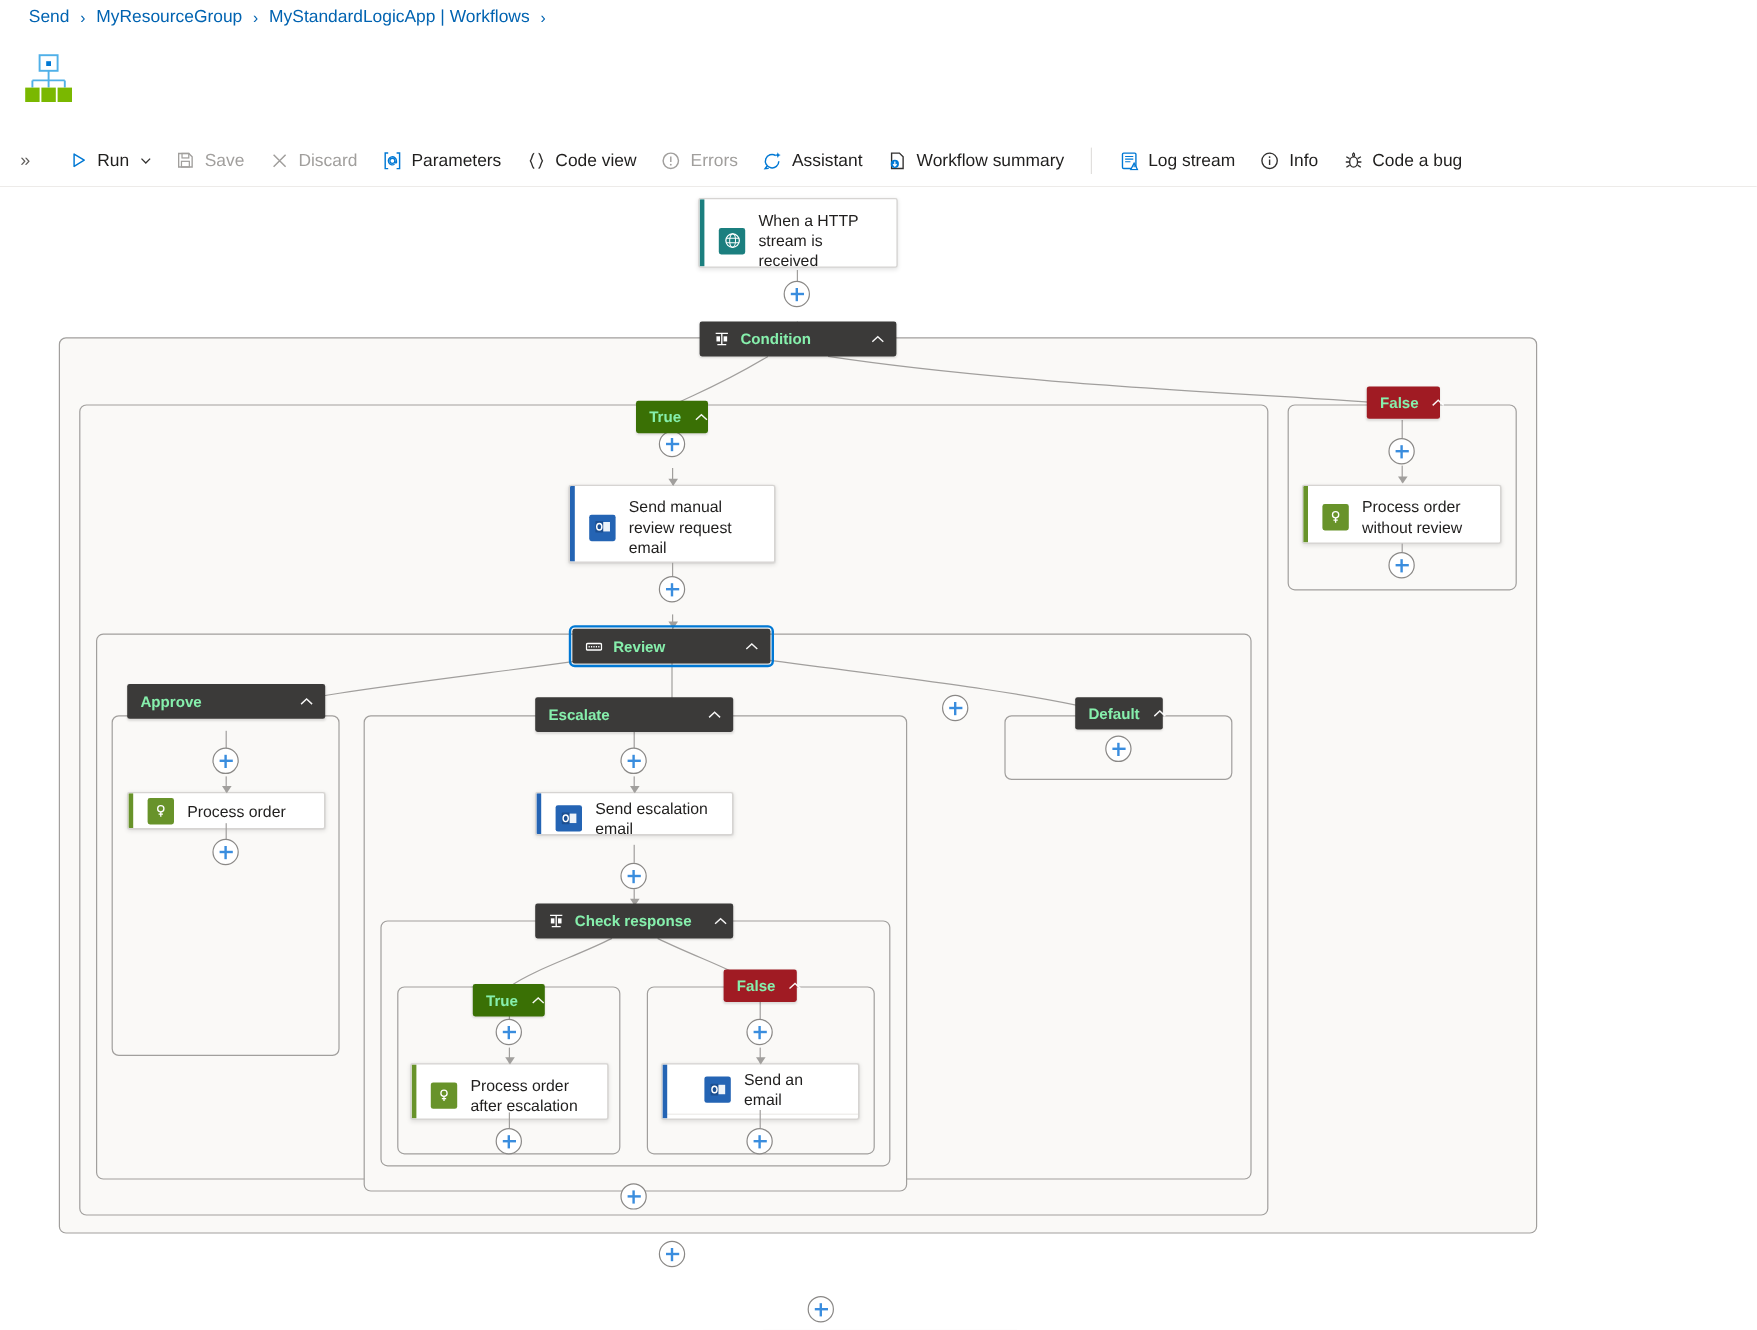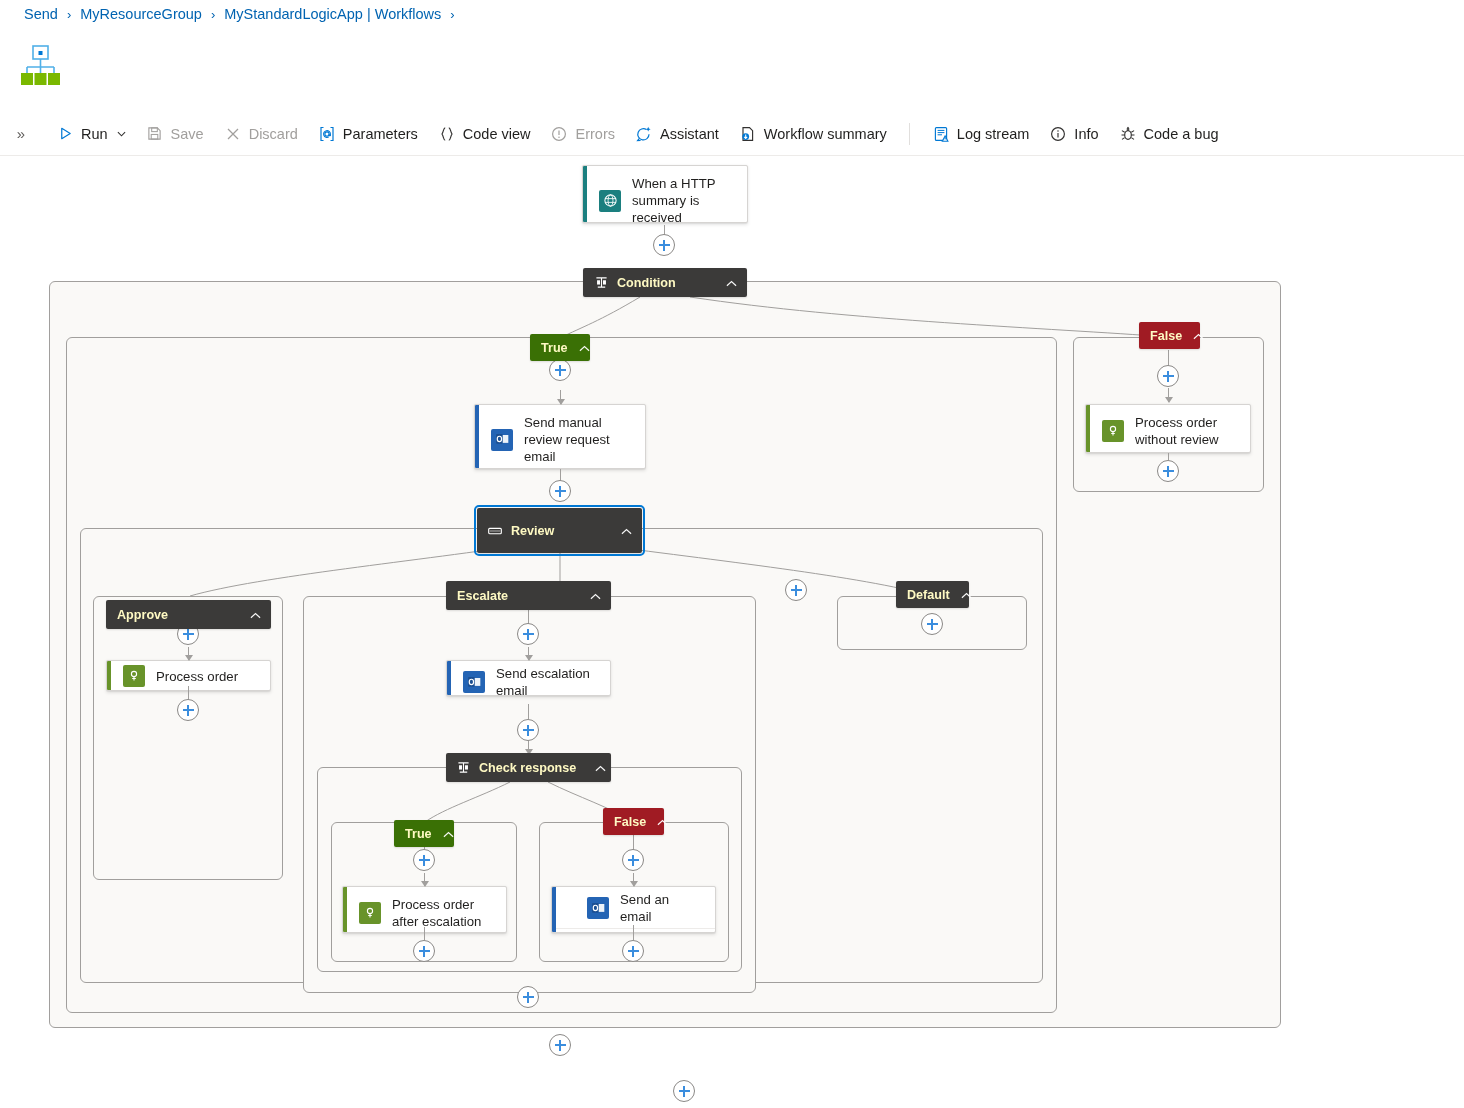--- a/index.html
+++ b/index.html
@@ -114,21 +114,21 @@
   .node .footer {
     border-top:1px solid #edebe9;
     height:22px; display:flex; align-items:center; justify-content:flex-end;
     padding-right:9px;
   }
 
   
   .scope-header {
     position:absolute;
     background:#3b3a39;
-    color:#fef9c3;
+    color:#86efac;
     border-radius:2px;
     display:flex; align-items:center;
     padding:0 10px 0 11px;
     font-size:12.6px; font-weight:700;
     cursor:pointer;
     z-index:6;
     box-shadow:0 1px 2px rgba(0,0,0,0.12);
     gap:9px;
   }
   .scope-header .sh-ic { width:14px; height:14px; display:flex; align-items:center; justify-content:center; }
@@ -397,21 +397,21 @@
   <div class="node" style="left:582px; top:9px; width:166px; height:58px;">
     <div class="accent" style="background:#1b7f7f;"></div>
     <div class="body">
       <div class="n-icon" style="background:#1b7f7f;">
         <svg width="15" height="15" viewBox="0 0 16 16">
           <circle cx="8" cy="8" r="6" fill="none" stroke="#fff" stroke-width="1.1"></circle>
           <ellipse cx="8" cy="8" rx="2.6" ry="6" fill="none" stroke="#fff" stroke-width="0.9"></ellipse>
           <path d="M2.2 6 H13.8 M2.2 10 H13.8" stroke="#fff" stroke-width="0.9"></path>
         </svg>
       </div>
-      <div class="n-label">When a HTTP summary is received</div>
+      <div class="n-label">When a HTTP stream is received</div>
     </div>
   </div>
 
   <div class="plus" style="left:653px; top:78px;"></div>
 
   <div class="scope-header" style="left:583px; top:112px; width:164px; height:29px;">
     <span class="sh-ic">
       <svg width="13" height="13" viewBox="0 0 14 14">
         <path d="M1.5 2 H12.5 M7 2 V12 M3 12 H11" stroke="#fff" stroke-width="1.2" fill="none"></path>
         <rect x="2.2" y="4.6" width="3.2" height="4.6" fill="#fff"></rect>
@@ -469,36 +469,36 @@
           <rect x="1.2" y="2.2" width="7" height="10.4" rx="0.8" fill="#1b4f92"></rect>
           <ellipse cx="4.7" cy="7.4" rx="2.3" ry="2.9" fill="none" stroke="#fff" stroke-width="1.25"></ellipse>
         </svg>
       </div>
       <div class="n-label">Send manual review request email</div>
     </div>
 
   </div>
   <div class="plus" style="left:549px; top:324px;"></div>
 
-  <div class="scope-header selected" style="left:477px; top:352px; width:165px; height:45px;">
+  <div class="scope-header selected" style="left:477px; top:368px; width:165px; height:29px;">
     <span class="sh-ic">
       <svg width="14" height="10" viewBox="0 0 14 10">
         <rect x="0.7" y="2.3" width="12.6" height="5.4" rx="1" fill="none" stroke="#fff" stroke-width="1.15"></rect>
         <path d="M3 4.4 V5.6 M5 4.4 V5.6 M7 4.4 V5.6 M9 4.4 V5.6 M11 4.4 V5.6" stroke="#fff" stroke-width="1"></path>
       </svg>
     </span>
     <span class="sh-label">Review</span>
     <span class="sh-chev">
       <svg width="11" height="7" viewBox="0 0 12 7">
           <path d="M1 6 L6 1.4 L11 6" fill="none" stroke="#fff" stroke-width="1.3"></path>
         </svg>
     </span>
   </div>
 
-  <div class="scope-header" style="left:106px; top:444px; width:165px; height:29px;">
+  <div class="scope-header" style="left:106px; top:414px; width:165px; height:29px;">
     <span class="sh-label">Approve</span>
     <span class="sh-chev">
       <svg width="11" height="7" viewBox="0 0 12 7">
           <path d="M1 6 L6 1.4 L11 6" fill="none" stroke="#fff" stroke-width="1.3"></path>
         </svg>
     </span>
   </div>
   <div class="plus" style="left:177px; top:467px;"></div>
 
   <div class="node" style="left:106px; top:504px; width:165px; height:31px;">

